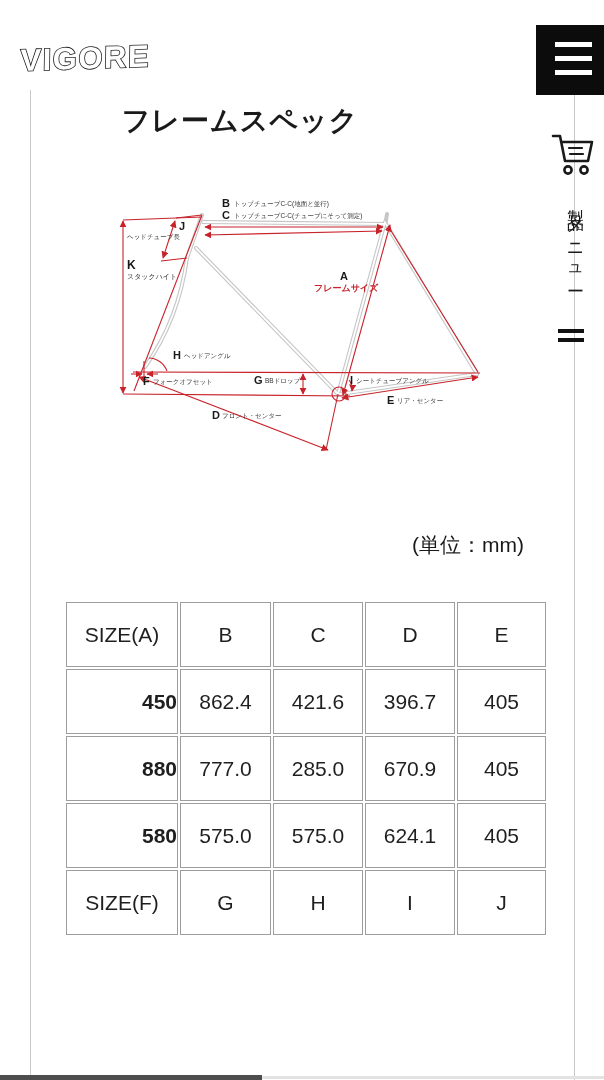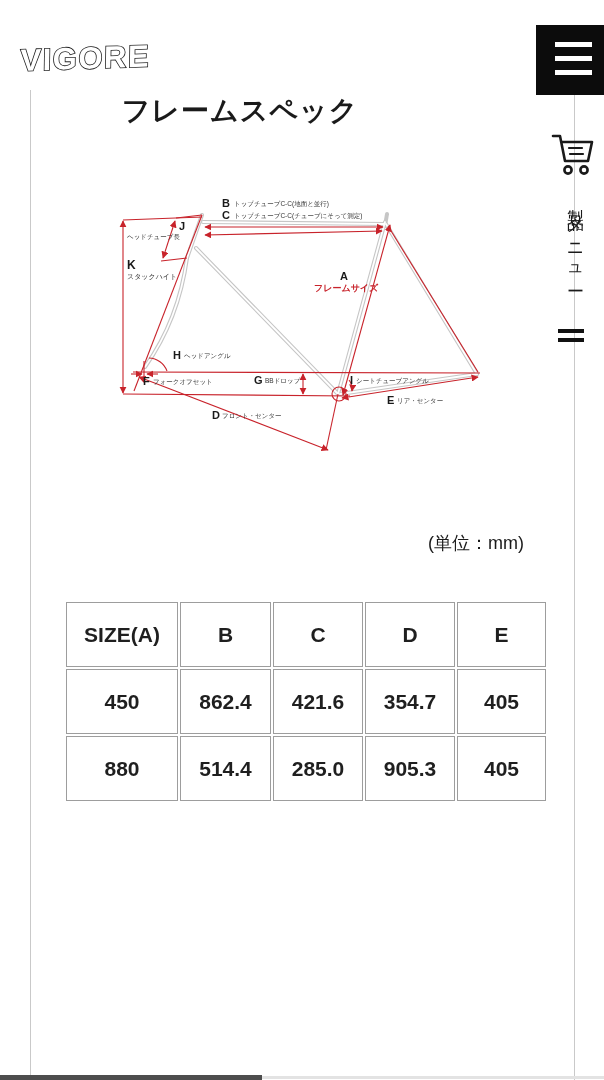--- a/index.html
+++ b/index.html
@@ -10,52 +10,52 @@
 
   
   .vline { width:1px; background:#c9c9c9; }
 
   
   .logo-svg { left:16px; top:34px; }
   .menu-btn { left:536px; top:25px; width:68px; height:70px; background:#0c0c0c;
     border:none; cursor:pointer; }
   .menu-btn .bar { position:absolute; left:19px; width:37px; height:5px; background:#fff; }
 
-  .page-title { left:0; top:92px; width:480px; text-align:center;
+  .page-title { left:0; top:102px; width:480px; text-align:center;
     font-size:28px; font-weight:700; letter-spacing:1px; }
 
   
   .rail-menu-label { left:553px; top:196px; height:160px; width:34px;
     writing-mode:vertical-rl; text-orientation:upright;
     font-size:17px; letter-spacing:0.32em; text-align:left; cursor:pointer; }
   .equals-icon { left:558px; top:329px; width:26px; cursor:pointer; }
   .equals-icon .eb { width:26px; height:4px; background:#111; margin-bottom:5px; }
 
-  .unit-note { left:0; top:531px; width:524px; text-align:right; font-size:18px; }
+  .unit-note { left:0; top:531px; width:524px; text-align:right; font-size:21px; }
 
   
   .diagram { left:100px; top:178px; }
   .tube  { stroke:#c6c6c6; stroke-width:4; fill:none; stroke-linecap:round; }
   .tubei { stroke:#ffffff; stroke-width:1.8; fill:none; stroke-linecap:round; }
   .red   { stroke:#c8232b; stroke-width:1.1; fill:none; }
   .dim   { stroke:#c8232b; stroke-width:1.1; fill:none;
            marker-start:url(#arr); marker-end:url(#arr); }
   .redE  { stroke:#c8232b; stroke-width:1.1; fill:none; marker-end:url(#arr); }
   .lbl   { font-weight:700; font-size:11px; fill:#1a1a1a; }
   .lblK  { font-weight:700; font-size:12px; fill:#1a1a1a; }
   .cap   { font-size:6.5px; fill:#333; }
   .capA  { font-size:9px; font-weight:700; fill:#c8232b; }
 
   
   .spec-table { position:absolute; left:64px; top:600px;
     border-collapse:separate; border-spacing:2px; table-layout:fixed; }
   .spec-table th, .spec-table td { border:1px solid #9d9d9d; background:#fff;
     height:65px; text-align:center; vertical-align:middle;
-    font-size:21px; font-weight:700; color:#1f1f1f; }
-  .spec-table .size-cell { font-weight:700; }
+    font-size:21px; font-weight:400; color:#1f1f1f; }
+  .spec-table .size-cell { font-weight:700;text-align:right; }
 
   
   .scroll-track { left:0; top:1076px; width:604px; height:3px; background:#e3e3e3; }
   .scroll-thumb { position:absolute; left:0; top:-1px; width:262px; height:5px; background:#4d4d4d; }
 </style>
 </head>
 <body>
 
 <div class="page">
 
@@ -181,29 +181,43 @@
       <th>SIZE(A)</th>
       <th>B</th>
       <th>C</th>
       <th>D</th>
       <th>E</th>
     </tr>
     <tr>
       <td class="size-cell">450</td>
       <td>862.4</td>
       <td>421.6</td>
-      <td>354.7</td>
+      <td>396.7</td>
       <td>405</td>
     </tr>
     <tr>
       <td class="size-cell">880</td>
-      <td>514.4</td>
+      <td>777.0</td>
       <td>285.0</td>
-      <td>905.3</td>
+      <td>670.9</td>
       <td>405</td>
+    </tr>
+    <tr>
+      <td class="size-cell">580</td>
+      <td>575.0</td>
+      <td>575.0</td>
+      <td>624.1</td>
+      <td>405</td>
+    </tr>
+    <tr>
+      <th>SIZE(F)</th>
+      <th>G</th>
+      <th>H</th>
+      <th>I</th>
+      <th>J</th>
     </tr>
   </tbody>
     </table>
 
   <div class="abs scroll-track">
     <div class="scroll-thumb"></div>
   </div>
 
 </div>
 

